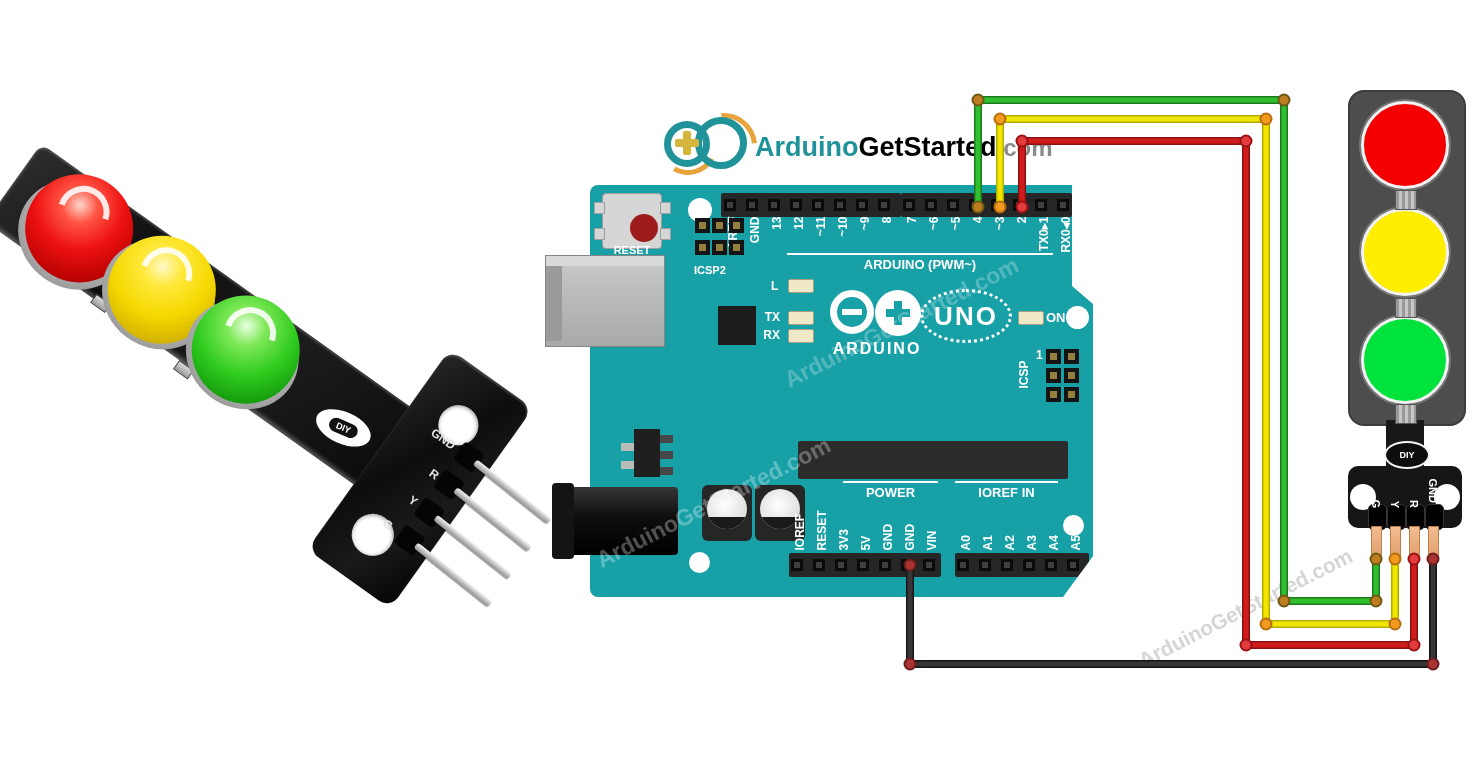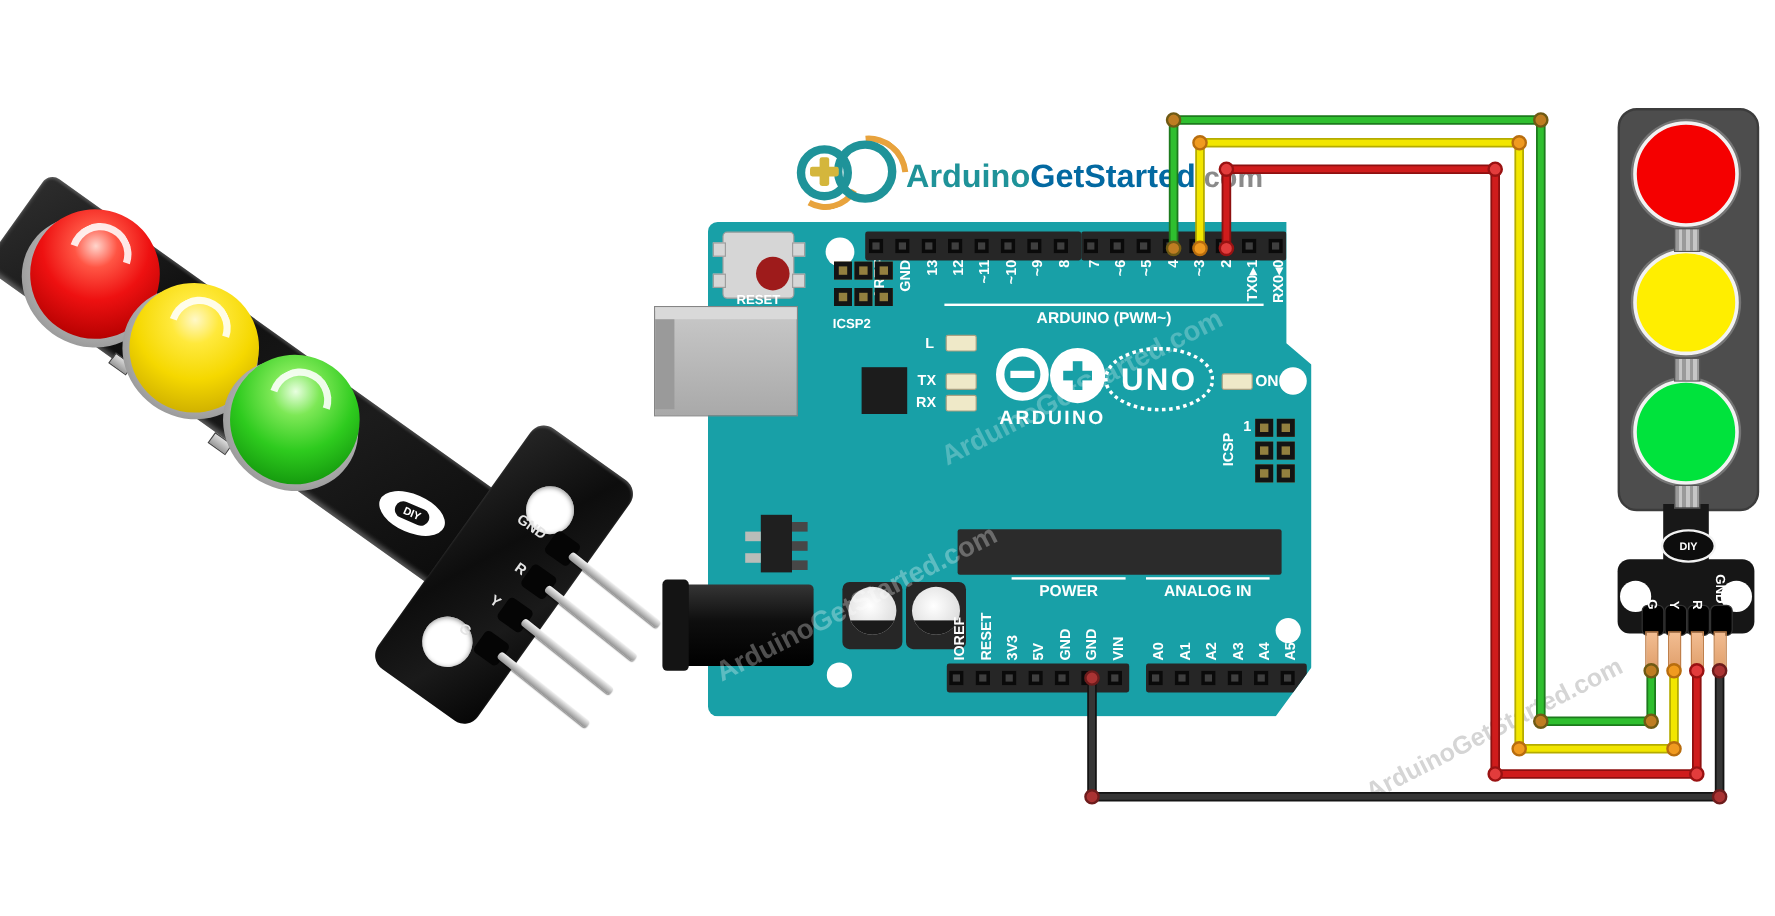--- a/index.html
+++ b/index.html
@@ -8,21 +8,21 @@
   
   #logo{position:absolute;left:655px;top:105px;width:330px;height:70px;z-index:4;}
   .ring1{position:absolute;left:9px;top:16px;width:32px;height:32px;border:7px solid #1f9399;border-radius:50%;}
   .ring2{position:absolute;left:40px;top:12px;width:38px;height:38px;border:7px solid #1f9399;border-radius:50%;}
   .arc{position:absolute;border:5px solid transparent;border-radius:50%;}
   .arc1{left:36px;top:8px;width:56px;height:56px;border-top-color:#e8a33d;transform:rotate(40deg);}
   .arc2{left:3px;top:10px;width:50px;height:50px;border-bottom-color:#e8a33d;transform:rotate(-15deg);}
   .plusV{position:absolute;left:28px;top:26px;width:8px;height:24px;background:#d4b63c;border-radius:2px;}
   .plusH{position:absolute;left:20px;top:34px;width:24px;height:8px;background:#d4b63c;border-radius:2px;}
   #logo-text{position:absolute;left:100px;top:27px;font-weight:bold;font-size:27px;white-space:nowrap;}
-  .lt-teal{color:#1f9399;} .lt-gold{color:#0369a1;} .lt-gray{color:#8a8a8a;font-size:24px;}
+  .lt-teal{color:#1f9399;} .lt-gold{color:#000000;} .lt-gray{color:#8a8a8a;font-size:24px;}
   
   .wm{position:absolute;font-weight:bold;font-size:23px;white-space:nowrap;
       transform:rotate(-27deg);transform-origin:left center;z-index:15;pointer-events:none;}
   #wm1{left:598px;top:548px;color:rgba(255,255,255,.30);}
   #wm2{left:786px;top:368px;color:rgba(255,255,255,.25);}
   #wm3{left:1140px;top:650px;color:rgba(150,150,150,.40);font-size:21px;}
   
   #board{position:absolute;left:590px;top:185px;width:503px;height:412px;background:#18a0a7;z-index:5;
          border-radius:8px 0 0 8px;
          clip-path:polygon(0 0,482px 0,482px 101px,503px 119px,503px 371px,473px 412px,0 412px);}
@@ -240,21 +240,21 @@
       <div class="cap-c">
           <div class="cap-w"></div>
         </div>
     </div>
 
     <div id="main-ic"></div>
 
     <div class="wline" style="left:253px;top:296px;width:95px;"></div>
     <div class="blab" style="left:253px;top:300px;width:95px;text-align:center;font-size:13px;">POWER</div>
     <div class="wline" style="left:365px;top:296px;width:103px;"></div>
-    <div class="blab" style="left:365px;top:300px;width:103px;text-align:center;font-size:13px;">ANALOG IN</div>
+    <div class="blab" style="left:365px;top:300px;width:103px;text-align:center;font-size:13px;">IOREF IN</div>
 
     <div class="hdr" style="left:199px;top:368px;width:152px;height:24px;"></div>
     <div class="hdr" style="left:365px;top:368px;width:134px;height:24px;"></div>
 
     <div class="hole" style="left:99px;top:367px;width:21px;height:21px;"></div>
     <div class="hole" style="left:473px;top:330px;width:21px;height:21px;"></div>
   <div class="vlab dig" style="left: 120px; top: 48px;">AREF</div>
       <div class="vlab dig" style="left: 142px; top: 48px;">GND</div>
       <div class="vlab dig" style="left: 164px; top: 48px;">13</div>
       <div class="vlab dig" style="left: 186px; top: 48px;">12</div>

